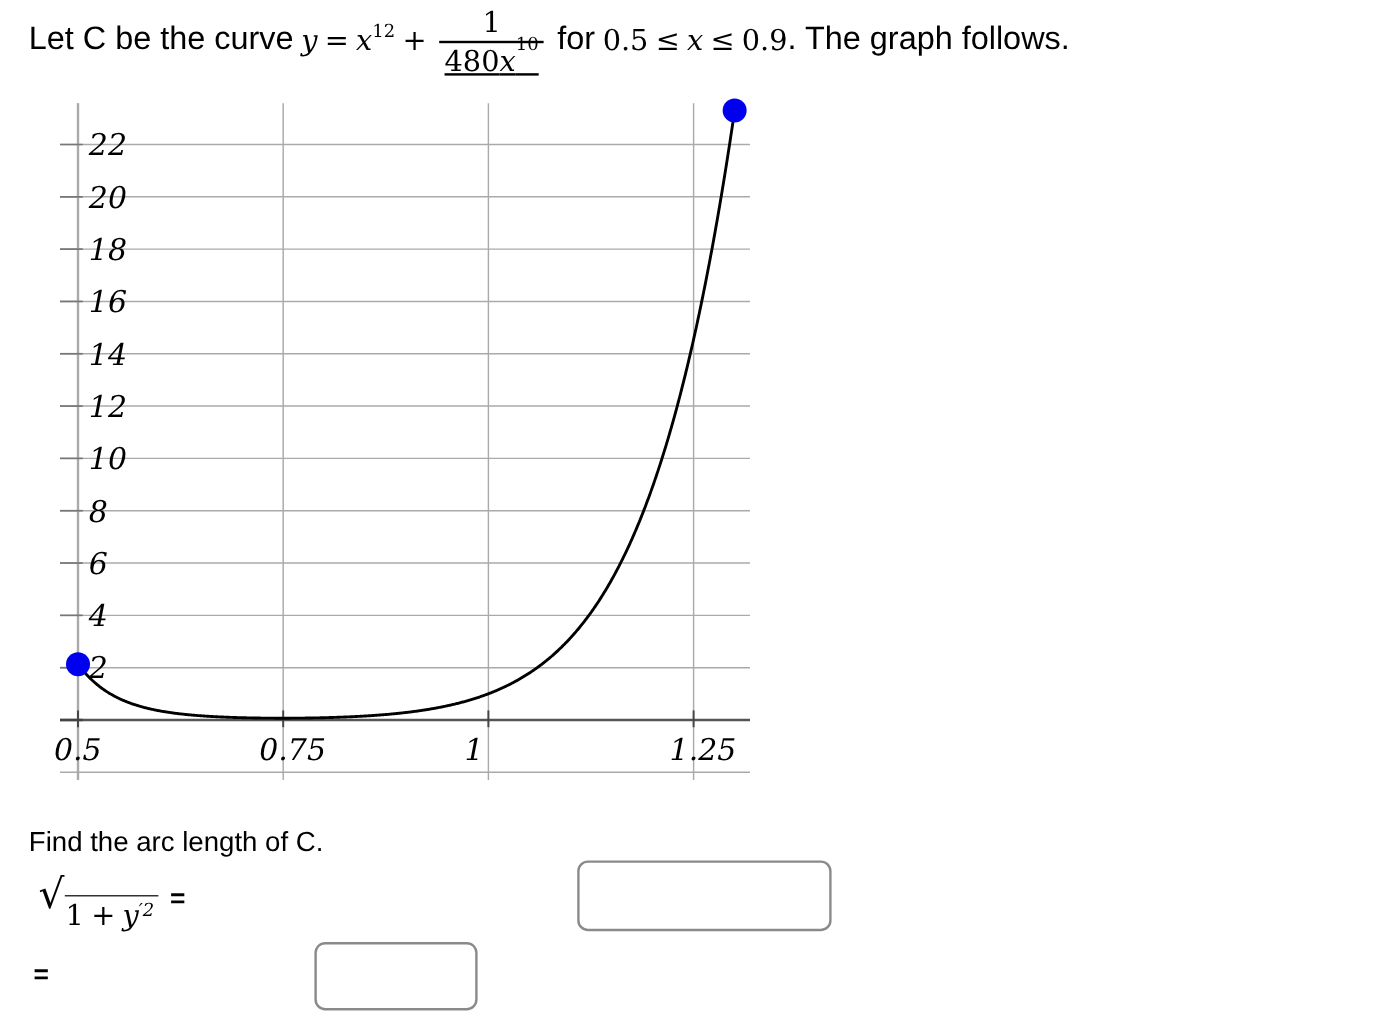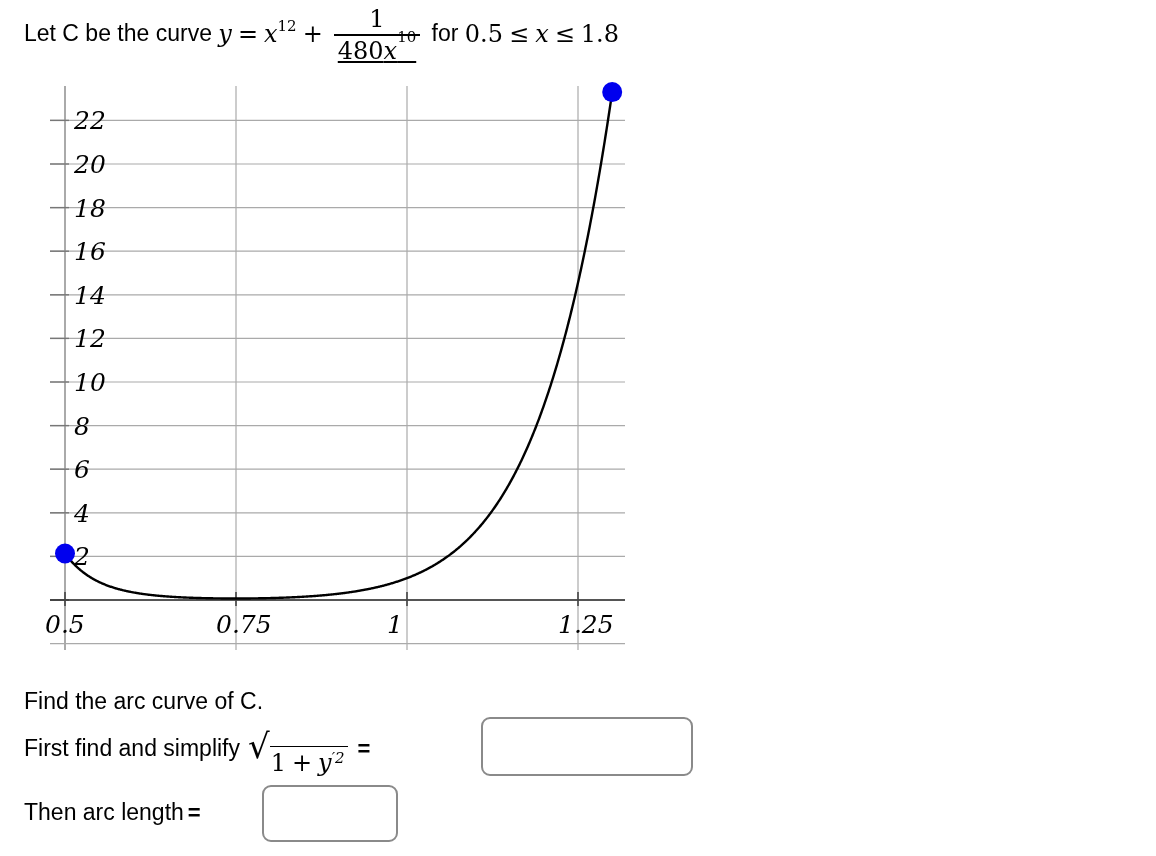--- a/index.html
+++ b/index.html
@@ -86,21 +86,21 @@
   .frac .den {
     font-family: "DejaVu Serif", serif;
     font-size: 24px;
     line-height: 1.05;
     padding: 0 4px;
     white-space: nowrap;
     text-decoration: underline;
   }
   .txt {
     font-family: "Liberation Sans", sans-serif;
-    font-size: 23px;
+    font-size: 27px;
   }
 
   
   #graph {
     position: absolute;
     left: 0;
     top: 78px;
   }
 
   
@@ -172,22 +172,22 @@
       <span class="bar"></span>
       <span class="den"><span class="mn">480</span><span class="mi">x</span><span class="sup">10</span></span>
     </span>
   </span>
   <span class="txt">for</span>
   <span class="mathrow">
     <span class="mn">0.5</span>
     <span class="op">≤</span>
     <span class="mi">x</span>
     <span class="op">≤</span>
-    <span class="mn">1.8</span>
-  </span>
+    <span class="mn">0.9</span>
+  </span><span class="txt">. The graph follows.</span>
 </div>
 
 <svg id="graph" width="700" height="620">
   <g id="grid-lines">
       <line x1="50" y1="478.4" x2="625" y2="478.4" stroke="#aaaaaa" stroke-width="1.2"></line>
       <line x1="50" y1="434.8" x2="625" y2="434.8" stroke="#aaaaaa" stroke-width="1.2"></line>
       <line x1="50" y1="391.2" x2="625" y2="391.2" stroke="#aaaaaa" stroke-width="1.2"></line>
       <line x1="50" y1="347.6" x2="625" y2="347.6" stroke="#aaaaaa" stroke-width="1.2"></line>
       <line x1="50" y1="304" x2="625" y2="304" stroke="#aaaaaa" stroke-width="1.2"></line>
       <line x1="50" y1="260.4" x2="625" y2="260.4" stroke="#aaaaaa" stroke-width="1.2"></line>
@@ -247,30 +247,28 @@
   <g id="endpoint-markers">
       <circle cx="65" cy="475.5006" r="10" fill="#0000ee"></circle>
       <circle cx="612.2" cy="14.059999999999945" r="10" fill="#0000ee"></circle>
     </g>
   <g id="zoom-icon" transform="translate(594,648)">
     <circle cx="14" cy="13" r="11.5" fill="none" stroke="#bdbdbd" stroke-width="4"></circle>
     <line x1="22" y1="21" x2="31" y2="31" stroke="#bdbdbd" stroke-width="4" stroke-linecap="round"></line>
   </g>
 </svg>
 
-<div class="prompt" id="prompt-find">Find the arc curve of C.</div>
+<div class="prompt" id="prompt-find">Find the arc length of C.</div>
 
 <div class="prompt" id="prompt-first">
-  <span>First find and simplify</span>
   <span class="sqrt">
     <span class="radical">√</span>
     <span class="under"><span class="mn">1</span><span class="op">+</span><span class="mi">y</span><span class="supi">′2</span></span>
   </span>
   <span class="eqsign">=</span>
 </div>
 
 <div class="prompt" id="prompt-then">
-  <span>Then arc length</span>
   <span class="eqsign">=</span>
 </div>
 
 <input class="answer-box" id="answer-sqrt" type="text" placeholder="" style="">
 <input class="answer-box" id="answer-arc" type="text" placeholder="" style="">
 
 </body></html>

